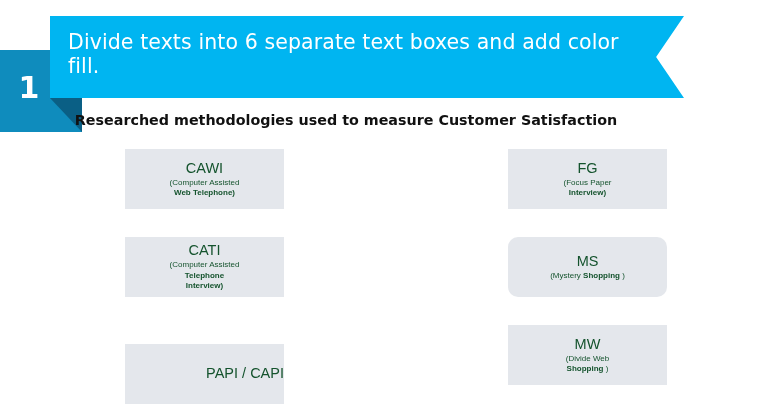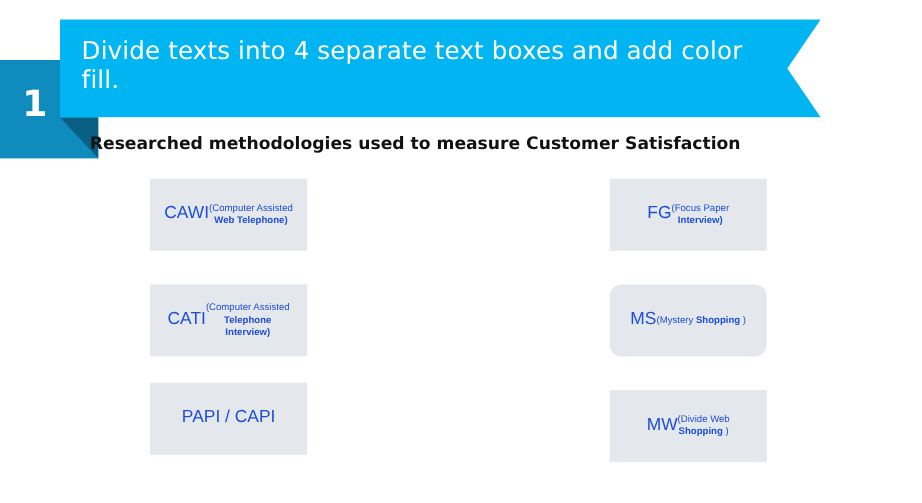--- a/index.html
+++ b/index.html
@@ -3,55 +3,55 @@
 <meta charset="utf-8">
 <style>
   html, body { margin:0; padding:0; }
   body { width:768px; height:419px; background:#ffffff; position:relative; overflow:hidden; font-family:"DejaVu Sans", sans-serif; }
   .num-block { position:absolute; left:0; top:50px; width:82px; height:82px; background:#0f8cbd; }
   .num-fold { position:absolute; left:50px; top:98px; width:32px; height:34px; background:#0a5f85; clip-path:polygon(0 0, 100% 100%, 100% 0); }
   .num-label { position:absolute; left:14px; top:70px; width:30px; font-family:"DejaVu Sans", sans-serif; font-weight:bold; font-size:30px; color:#ffffff; text-align:center; }
   .banner { position:absolute; left:50px; top:16px; width:634px; height:82px; background:#00b5f1; clip-path:polygon(0 0, 100% 0, 95.6% 50%, 100% 100%, 0 100%); }
   .banner-text { position:absolute; left:68px; top:30px; width:560px; font-family:"DejaVu Sans", sans-serif; font-size:20.5px; line-height:24px; color:#ffffff; font-weight:normal; letter-spacing:0.1px; }
   .subtitle { position:absolute; left:0; width:680px; top:112px; text-align:center; padding-left:12px; box-sizing:border-box; font-family:"DejaVu Sans", sans-serif; font-weight:bold; font-size:14.3px; color:#111111; }
-  .box { position:absolute; width:131px; height:60px; background:#e4e7ec; display:flex; flex-direction:row; align-items:center; justify-content:center; text-align:center; font-family:"Liberation Sans", sans-serif; color:#1d4ed8; }
+  .box { position:absolute; width:159px; height:60px; background:#e4e7ec; display:flex; flex-direction:column; align-items:center; justify-content:center; text-align:center; font-family:"Liberation Sans", sans-serif; color:#14532d; }
   .box .abbr { font-size:14.5px; line-height:17px; margin-bottom:1px; }
   .box .desc { font-size:8px; line-height:10.5px; }
   .box .desc b { font-weight:bold; }
 </style>
 </head>
 <body>
 
 <div class="num-block"></div>
 <div class="num-fold"></div>
 <div class="num-label">1</div>
 
 <div class="banner"></div>
-<div class="banner-text">Divide texts into 4 separate text boxes and add color fill.</div>
+<div class="banner-text">Divide texts into 6 separate text boxes and add color fill.</div>
 
 <div class="subtitle">Researched methodologies used to measure Customer Satisfaction</div>
 
 <div class="box" style="left:125px; top:149px;">
   <div class="abbr">CAWI</div>
   <div class="desc">
     <span>(Computer Assisted</span><br>
     <b>Web Telephone)</b>
   </div>
 </div>
 
 <div class="box" style="left:125px; top:237px;">
   <div class="abbr">CATI</div>
   <div class="desc">
     <span>(Computer Assisted</span><br>
     <b>Telephone</b><br>
     <b>Interview)</b>
   </div>
 </div>
 
-<div class="box" style="left:125px; top:319px;">
+<div class="box" style="left:125px; top:344px;align-items:flex-end;">
   <div class="abbr">PAPI / CAPI</div>
 </div>
 
 <div class="box" style="left:508px; top:149px;">
   <div class="abbr">FG</div>
   <div class="desc">
     <span>(Focus Paper</span><br>
     <b>Interview)</b>
   </div>
 </div>

